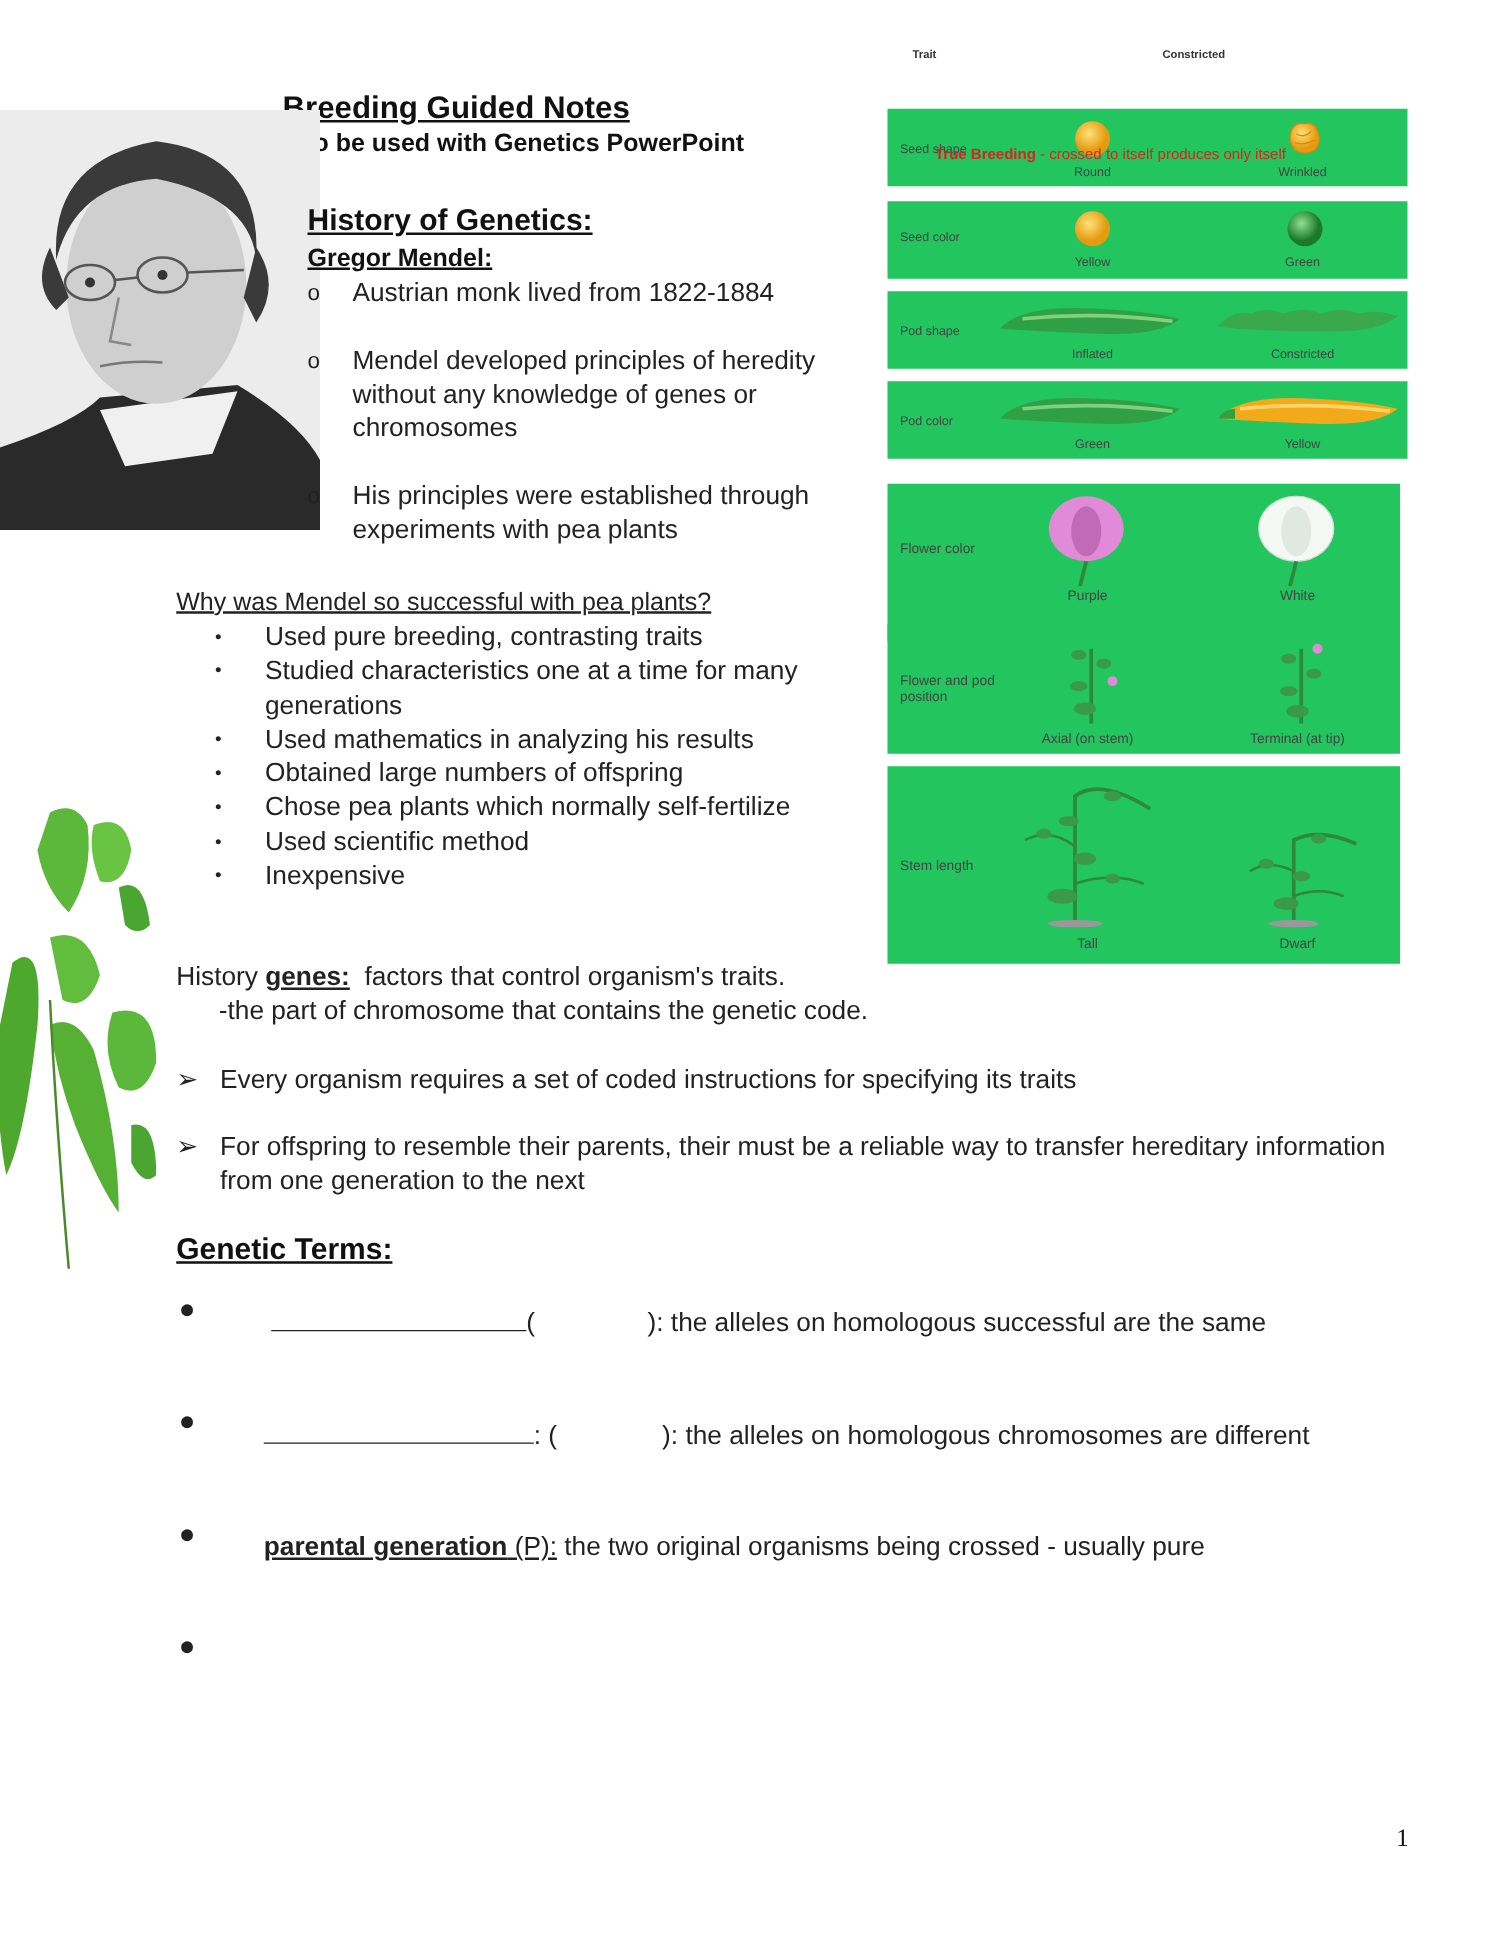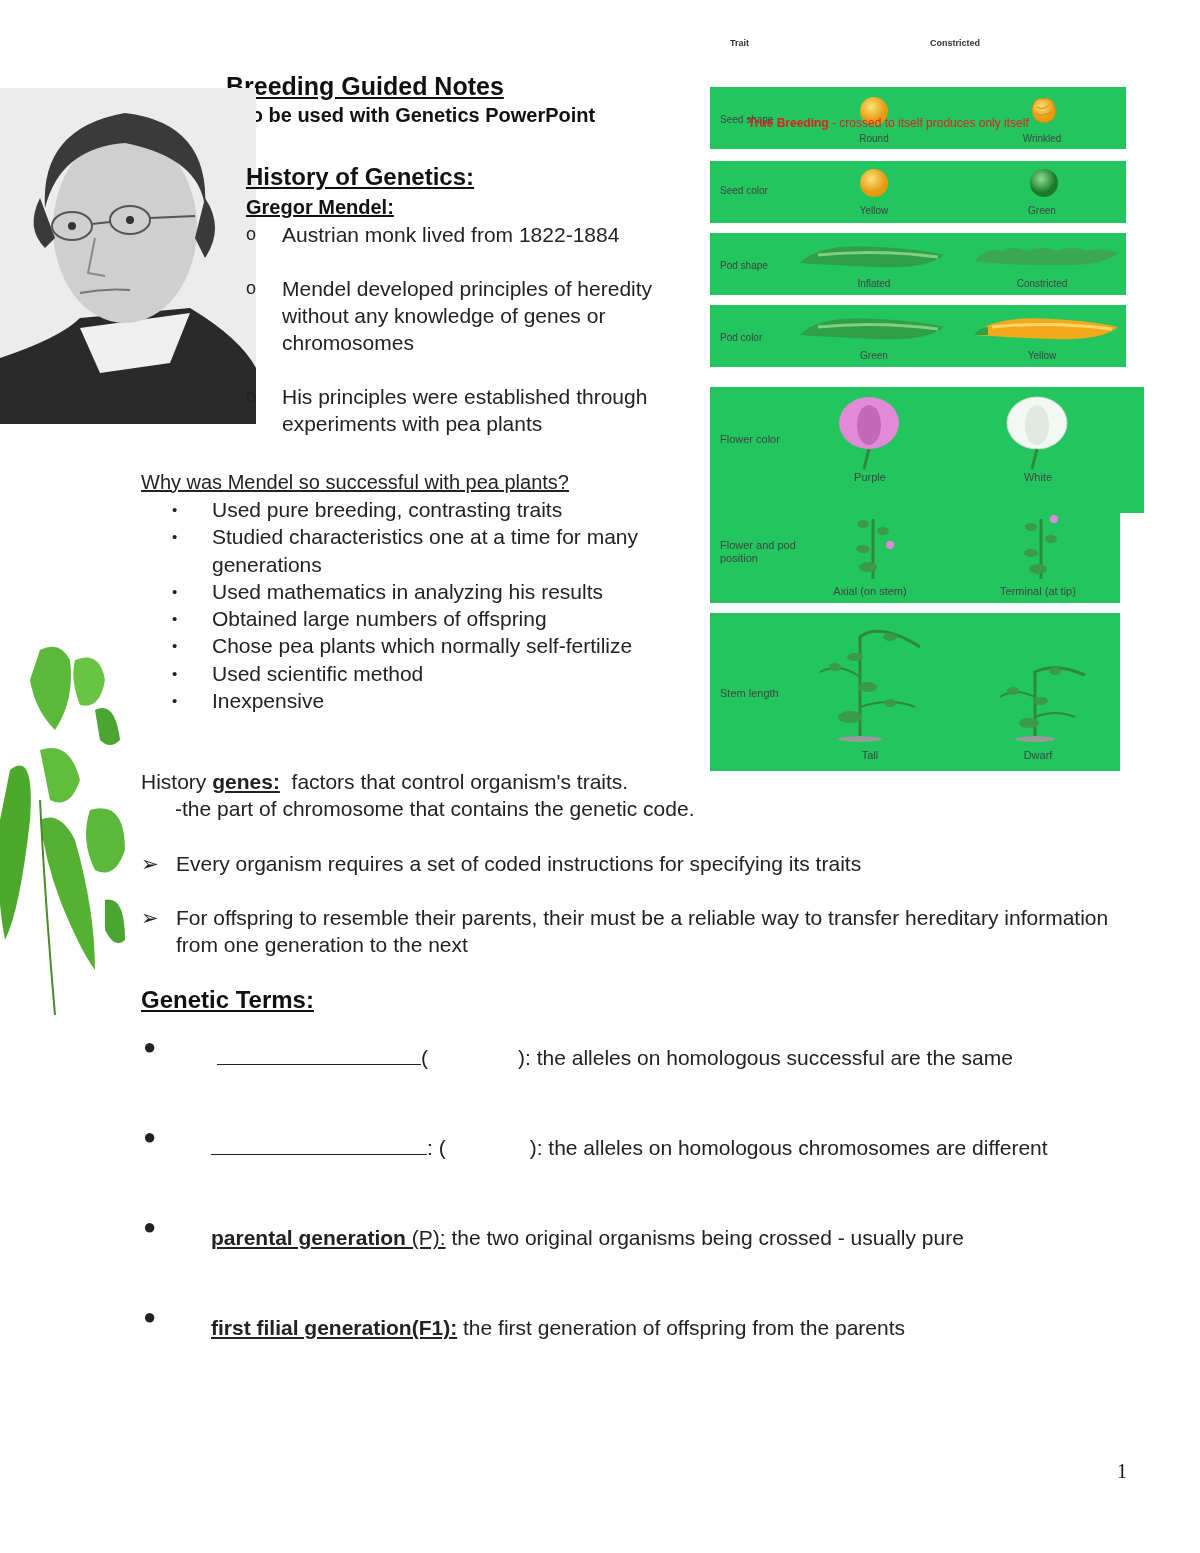--- a/index.html
+++ b/index.html
@@ -180,21 +180,21 @@
       </svg>
     <svg class="abs" style="left:262px;top:8px;" width="148" height="30">
         <path d="M2 22 Q20 2 80 6 Q120 8 146 14 Q130 28 80 26 Q30 24 2 22Z" fill="#f2a91a"></path>
         <path d="M2 22 Q8 14 16 14 L16 22Z" fill="#2fa046"></path>
         <path d="M20 14 Q80 8 140 16" stroke="#ffd56a" stroke-width="3" fill="none"></path>
       </svg>
     <span class="cap" style="left:104px;top:45px;">Green</span>
     <span class="cap" style="left:272px;top:45px;">Yellow</span>
   </div>
 
-  <div class="trow" style="left:2px;top:322px;width:410px;height:126px;padding-left:24px;">
+  <div class="trow" style="left:2px;top:322px;width:410px;height:126px;">
     <span class="lbl" style="top:46px;font-size:11px;">Flower color</span>
     <svg class="abs" style="left:126px;top:6px;" width="66" height="76">
         <ellipse cx="33" cy="30" rx="30" ry="26" fill="#e08ad8"></ellipse>
         <ellipse cx="33" cy="32" rx="12" ry="20" fill="#c06ab8"></ellipse>
         <line x1="33" y1="56" x2="28" y2="76" stroke="#2e8a3a" stroke-width="3"></line>
       </svg>
     <svg class="abs" style="left:294px;top:6px;" width="66" height="76">
         <ellipse cx="33" cy="30" rx="30" ry="26" fill="#f4f8f4" stroke="#cfdccf"></ellipse>
         <ellipse cx="33" cy="32" rx="12" ry="20" fill="#dfe9df"></ellipse>
         <line x1="33" y1="56" x2="28" y2="76" stroke="#2e8a3a" stroke-width="3"></line>
@@ -293,17 +293,16 @@
   <div class="term" style="top:90px;">
     <span class="bul">●</span>
     <span class="txt"><span class="blank" style="width:216px;"></span><span>: (</span><span class="blank" style="width:84px;border-bottom:none;"></span><span>): </span><span>the alleles on homologous chromosomes are different</span></span>
   </div>
   <div class="term" style="top:180px;">
     <span class="bul">●</span>
     <span class="txt"><span class="b u">parental generation</span><span class="u"> (P):</span><span> the two original organisms being crossed - usually pure</span></span>
   </div>
   <div class="term" style="top:270px;">
     <span class="bul">●</span>
-    <span class="txt"><span class="b u">first filial generation(F1):</span><span> the first generation of offspring from the parents</span></span>
   </div>
 </div>
 
 <div class="abs pagenum">1</div>
 
 </body></html>

